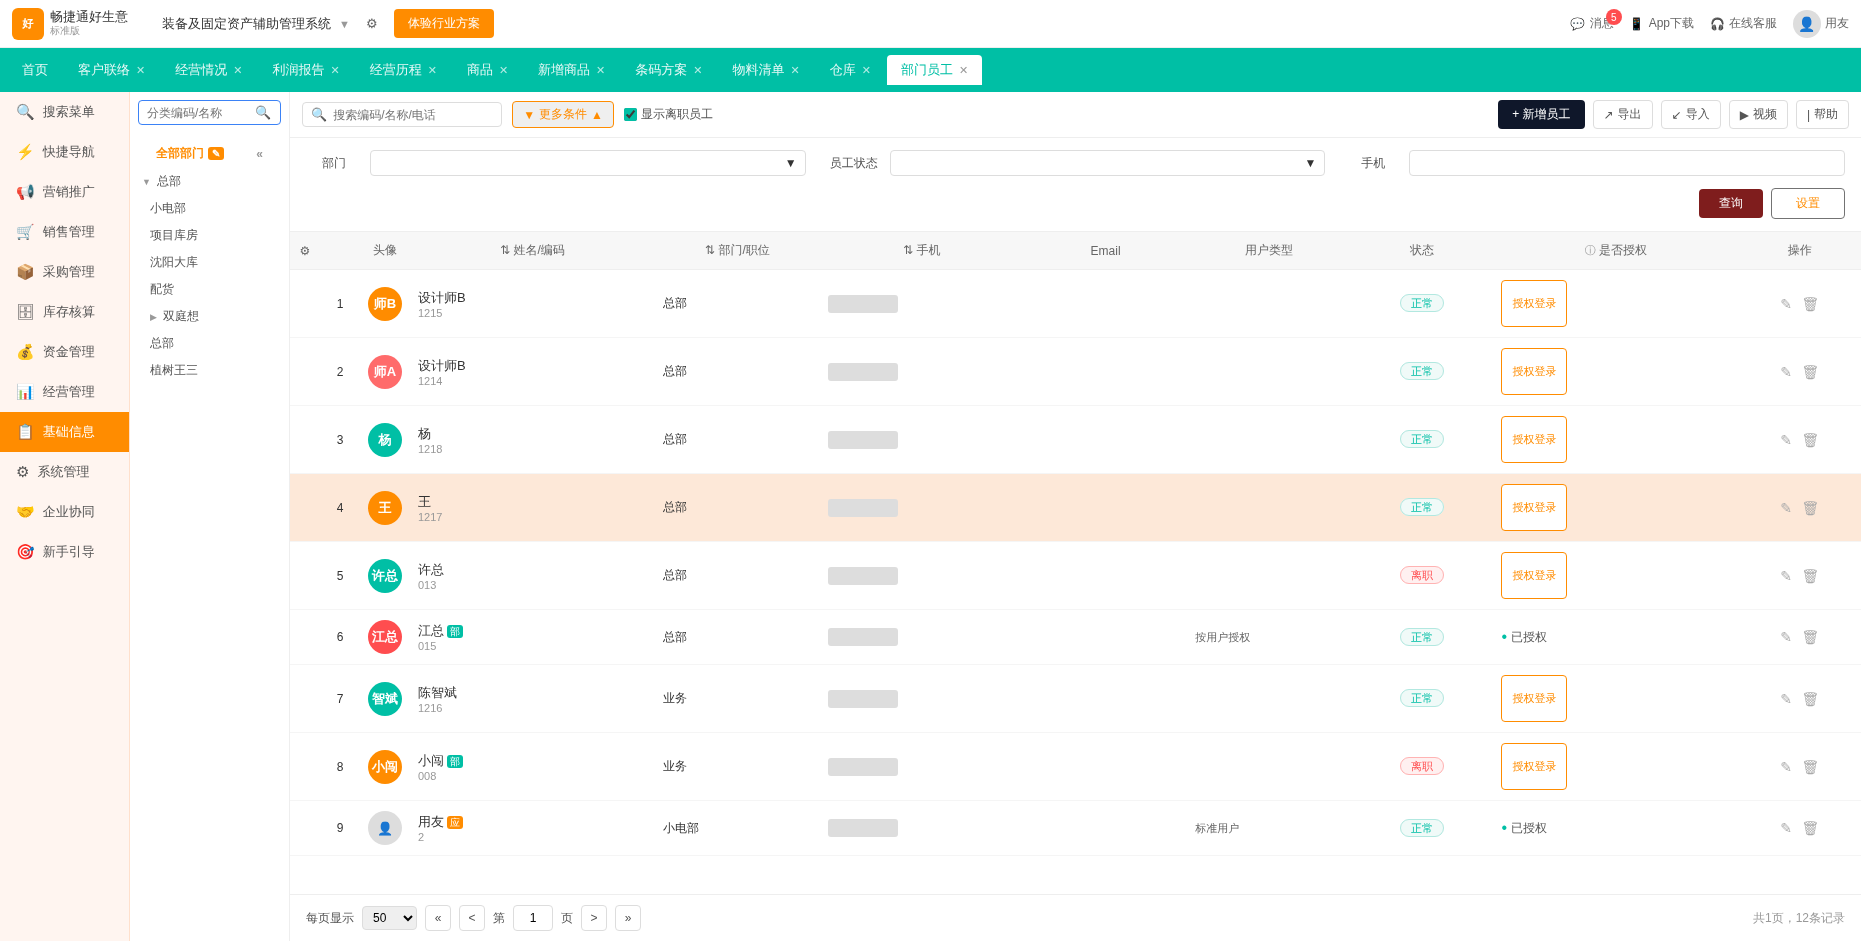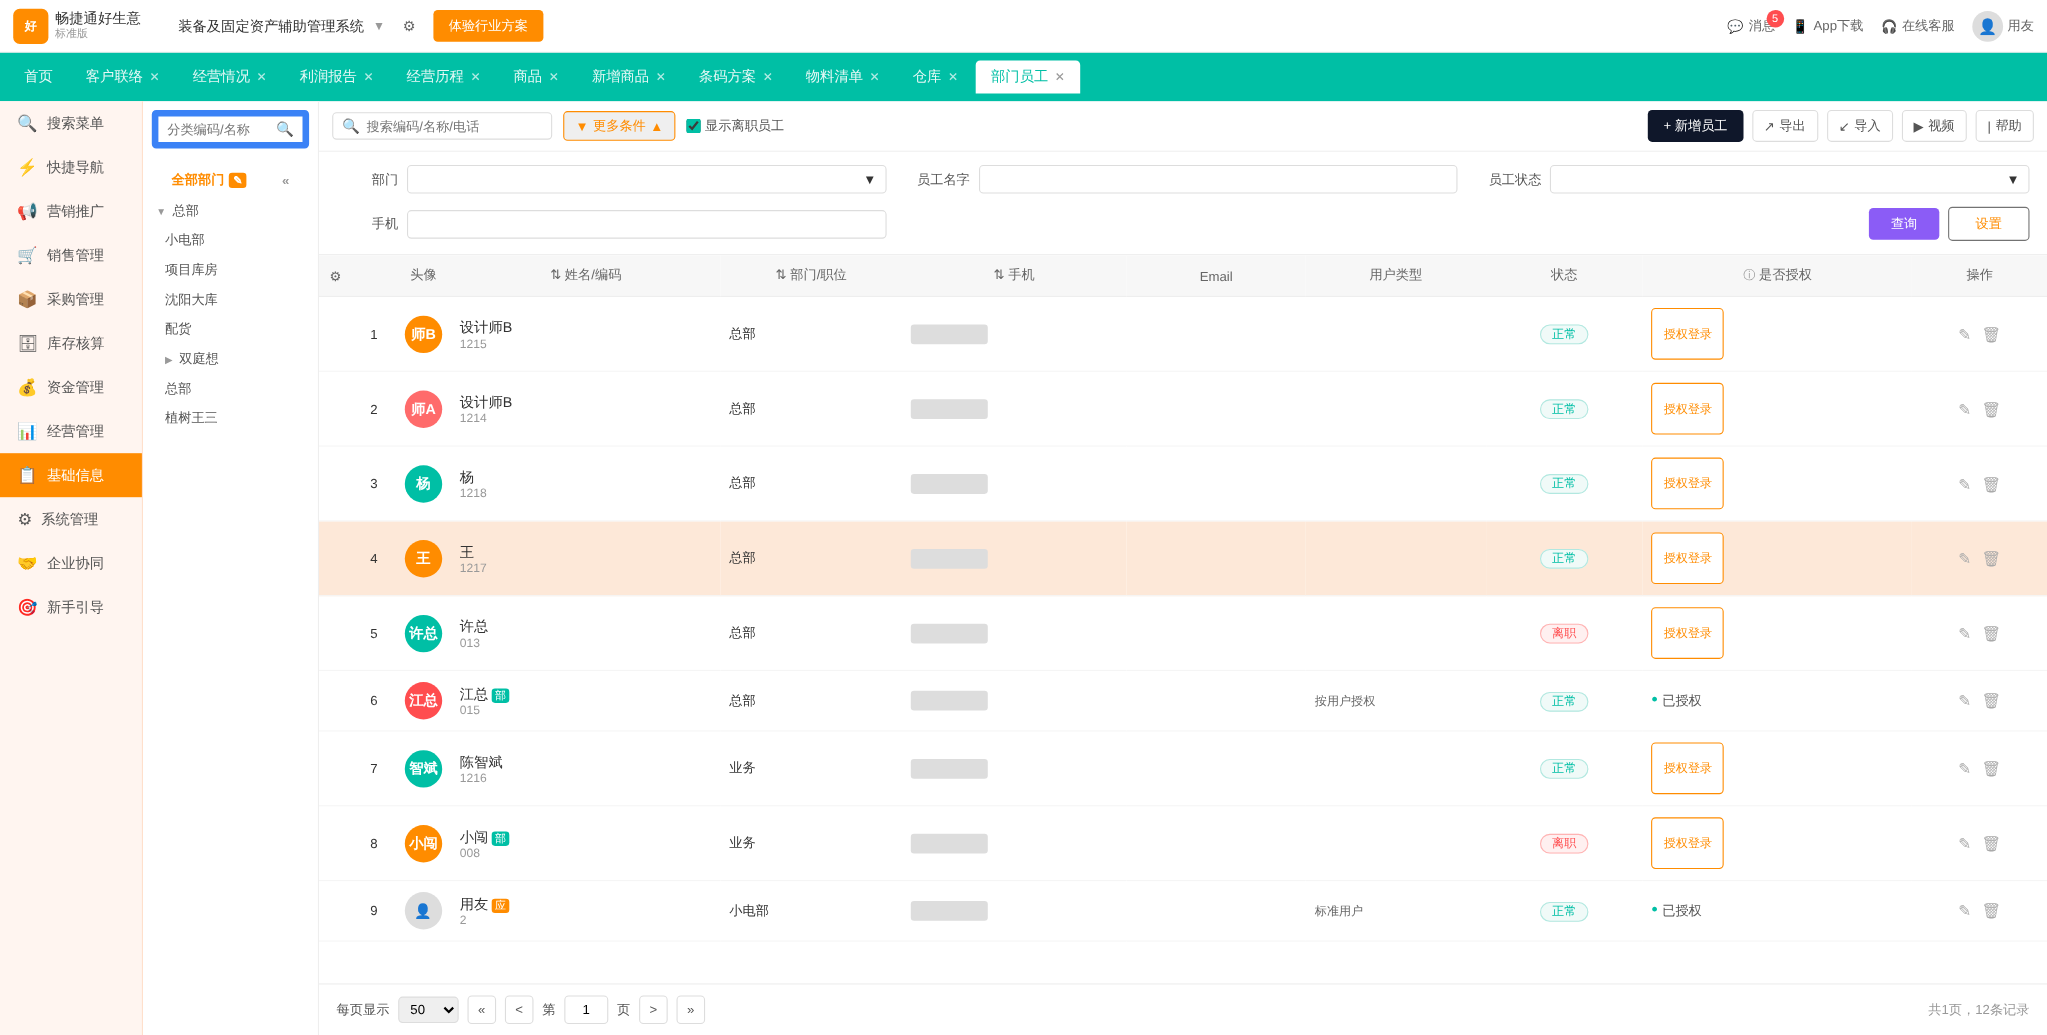--- a/index.html
+++ b/index.html
@@ -49,25 +49,25 @@
     .filter-btn { display: flex; align-items: center; gap: 4px; color: #ff8c00; font-size: 12px; cursor: pointer; border: 1px solid #ff8c00; border-radius: 4px; padding: 4px 10px; }
     .show-resign-cb { display: flex; align-items: center; gap: 4px; font-size: 12px; color: #555; cursor: pointer; }
     .show-resign-cb input[type=checkbox] { accent-color: #00bfa5; }
     .toolbar-right { margin-left: auto; display: flex; align-items: center; gap: 8px; }
     .add-btn { background: #0f172a; color: #fff; border: none; border-radius: 4px; padding: 6px 14px; font-size: 12px; cursor: pointer; display: flex; align-items: center; gap: 4px; }
     .action-btn { border: 1px solid #ddd; background: #fff; color: #555; border-radius: 4px; padding: 5px 10px; font-size: 12px; cursor: pointer; display: flex; align-items: center; gap: 4px; }
 
     
     .filter-panel { background: #fff; border-bottom: 1px solid #eee; padding: 12px 16px; display: grid; grid-template-columns: 1fr 1fr 1fr; gap: 12px 20px; }
     .filter-row { display: flex; align-items: center; gap: 8px; }
-    .filter-label { font-size: 12px; color: #555; white-space: nowrap; min-width: 56px; text-align: right; }
+    .filter-label { font-size: 12px; color: #555; white-space: nowrap; min-width: 56px; text-align: center; }
     .filter-input { flex: 1; border: 1px solid #ddd; border-radius: 4px; padding: 5px 8px; font-size: 12px; outline: none; }
     .filter-select { flex: 1; border: 1px solid #ddd; border-radius: 4px; padding: 5px 8px; font-size: 12px; outline: none; background: #fff; cursor: pointer; display: flex; align-items: center; justify-content: space-between; }
     .filter-actions { display: flex; gap: 8px; align-items: center; justify-content: flex-end; grid-column: 3; }
-    .query-btn { background: #8b5cf6; color: #fff; border: none; border-radius: 4px; padding: 6px 20px; font-size: 12px; cursor: pointer; }
+    .query-btn { background: #7f1d1d; color: #fff; border: none; border-radius: 4px; padding: 6px 20px; font-size: 12px; cursor: pointer; }
     .set-btn { background: #fff; color: #ff8c00; border: 1px solid #737373; border-radius: 4px; padding: 6px 24px; font-size: 12px; cursor: pointer; }
 
     
     .table-container { flex: 1; overflow-y: auto; background: #fff; }
     table { width: 100%; border-collapse: collapse; }
     thead tr { background: #f7f7f7; }
     th { padding: 10px 8px; font-size: 12px; color: #666; font-weight: normal; border-bottom: 1px solid #eee; white-space: nowrap; }
     td { padding: 10px 8px; font-size: 12px; color: #333; border-bottom: 1px solid #f5f5f5; vertical-align: middle; }
     tr.highlighted td { background: #fde8d8; }
     .avatar-circle { width: 34px; height: 34px; border-radius: 50%; display: flex; align-items: center; justify-content: center; color: #fff; font-size: 13px; font-weight: bold; }
@@ -244,21 +244,21 @@
       <div class="left-nav-item">
         <span class="nav-icon">🎯</span>
         <span>新手引导</span>
       </div>
     </div>
 
   <div style="display:flex; flex:1; overflow:hidden;">
 
     <div style="width:160px; background:#fff; border-right:1px solid #eee; overflow-y:auto; flex-shrink:0;">
       <div style="padding:8px;">
-        <div style="display:flex; align-items:flex-end; gap:6px; border:6px solid #3b82f6; border-radius:4px; padding:4px 8px;">
+        <div style="display:flex; align-items:flex-end; gap:6px; border:1px solid #3b82f6; border-radius:4px; padding:4px 8px;">
           <input style="border: none; outline: none; font-size: 12px; width: 100%;" placeholder="分类编码/名称">
           <span>🔍</span>
         </div>
       </div>
       <div class="dept-tree">
         <div class="dept-tree-header">
           <span>全部部门</span>
           <span class="edit-icon">✎</span>
           <span class="collapse-icon">«</span>
         </div>
@@ -330,24 +330,20 @@
 
       <div class="filter-panel">
         <div class="filter-row">
           <span class="filter-label">部门</span>
           <div class="filter-select" style="flex:1;">
             <span></span>
             <span>▼</span>
           </div>
         </div>
         <div class="filter-row">
-          <span class="filter-label">员工名字</span>
-          <input class="filter-input" style="">
-        </div>
-        <div class="filter-row">
           <span class="filter-label">员工状态</span>
           <div class="filter-select" style="flex:1;">
             <span></span>
             <span>▼</span>
           </div>
         </div>
         <div class="filter-row">
           <span class="filter-label">手机</span>
           <input class="filter-input" style="">
         </div>

